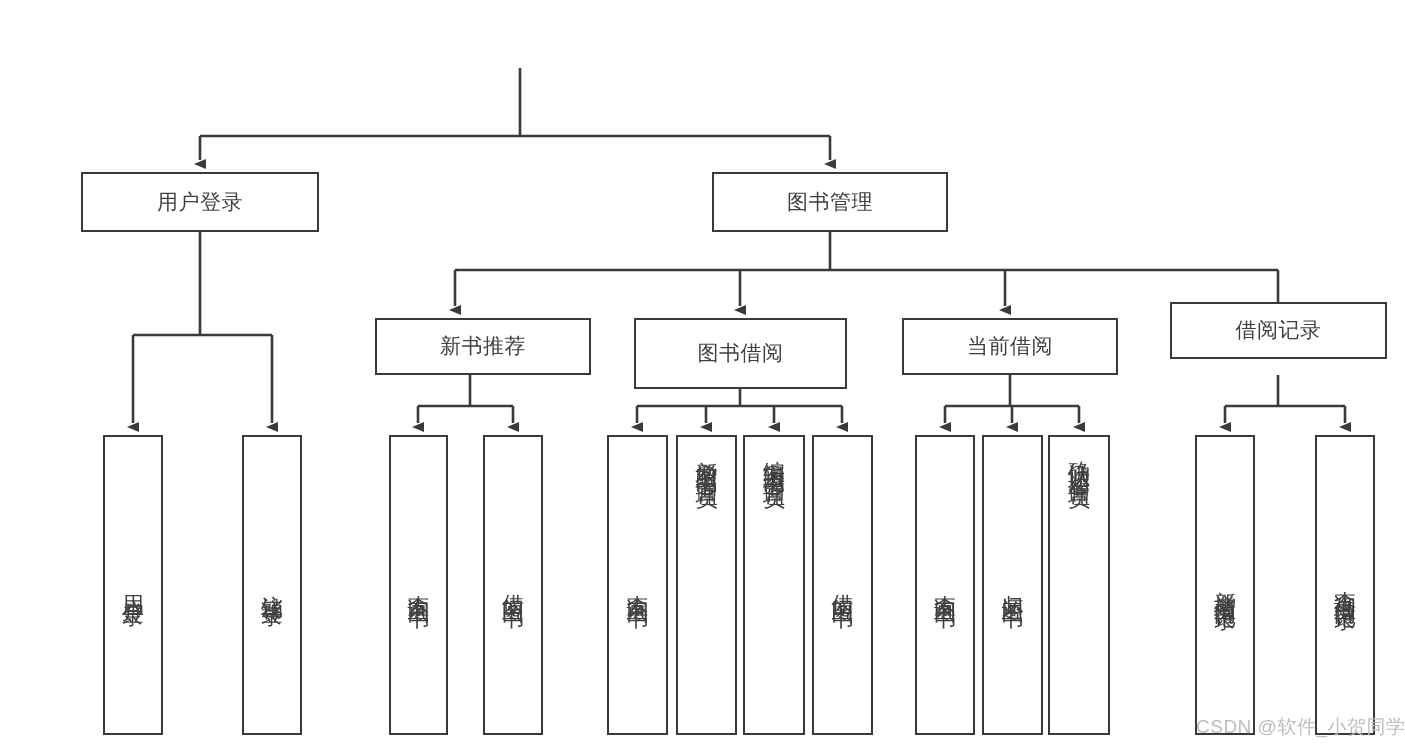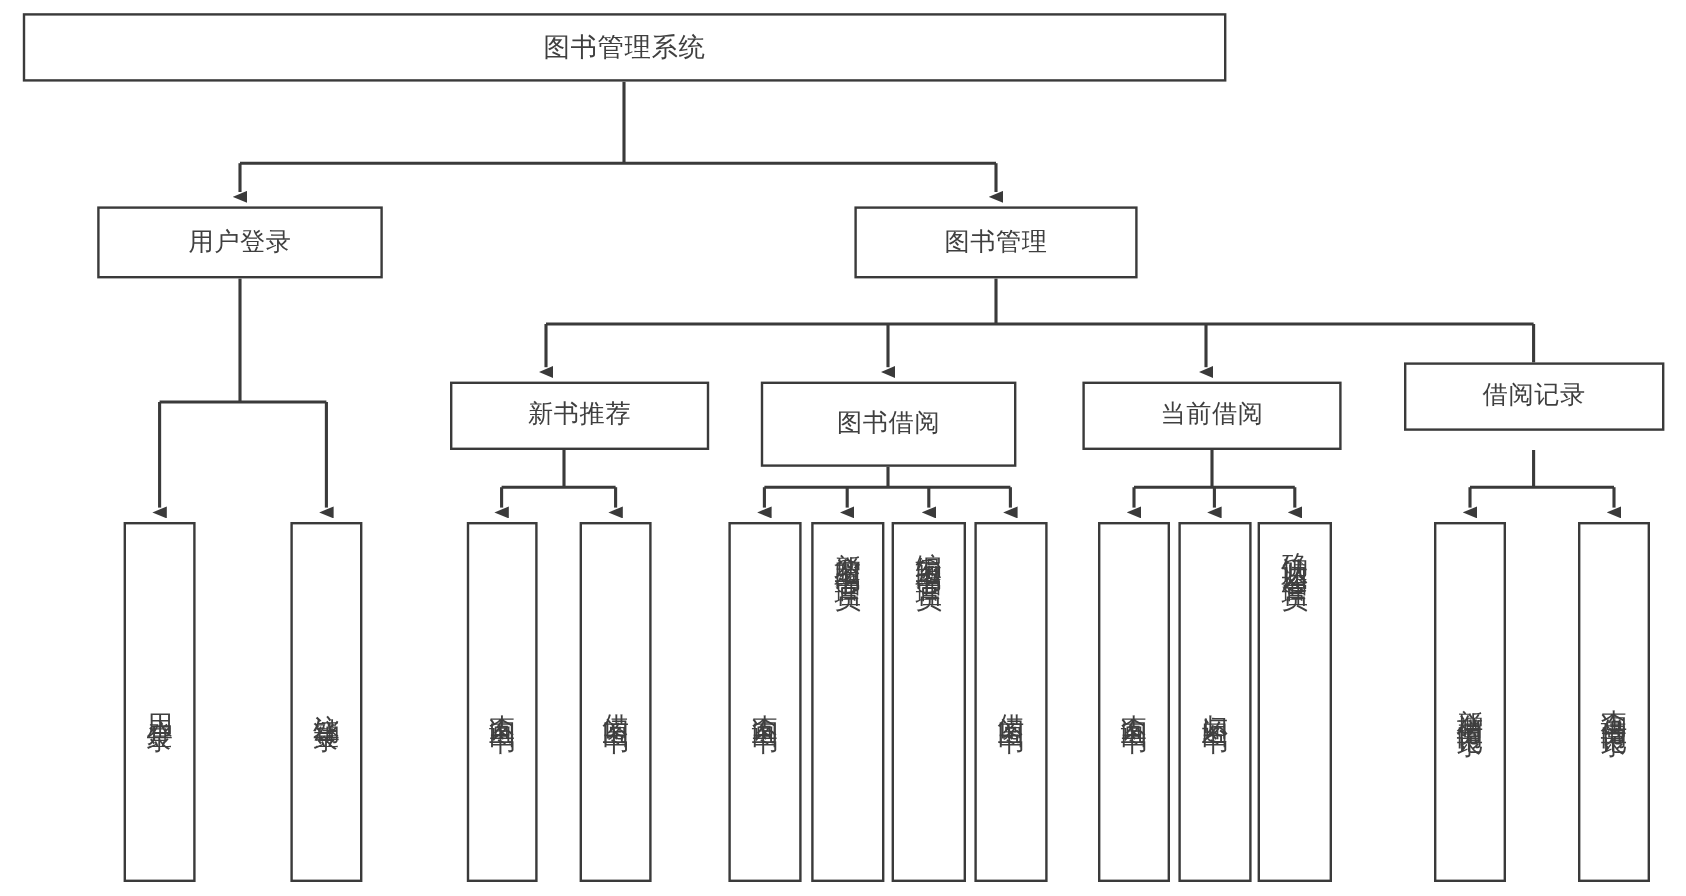--- a/index.html
+++ b/index.html
@@ -125,23 +125,20 @@
       <path d="M1012,406 L1012,423" marker-end="url(#arrow)"></path>
       <path d="M1079,406 L1079,423" marker-end="url(#arrow)"></path>
 
       <path d="M1278,375 L1278,406"></path>
       <path d="M1225,406 L1345,406"></path>
       <path d="M1225,406 L1225,423" marker-end="url(#arrow)"></path>
       <path d="M1345,406 L1345,423" marker-end="url(#arrow)"></path>
     </g>
   </svg>
 
-  <div class="node horiz root" style="left:19px; top:11px; width:1003px; height:57px;">
-    <span class="label">图书管理系统</span>
-  </div>
 
   <div class="node horiz" style="left:81px; top:172px; width:238px; height:60px;">
     <span class="label">用户登录</span>
   </div>
   <div class="node horiz" style="left:712px; top:172px; width:236px; height:60px;">
     <span class="label">图书管理</span>
   </div>
 
   <div class="node horiz" style="left:362px; top:318px; width:216px; height:57px;margin-left:13px;">
     <span class="label">新书推荐</span>
@@ -193,14 +190,15 @@
     <span class="label">确认归还（管理员）</span>
   </div>
 
   <div class="node vert center" style="left:1195px; top:435px; width:60px; height:300px;">
     <span class="label">新增借阅记录</span>
   </div>
   <div class="node vert center" style="left:1315px; top:435px; width:60px; height:300px;">
     <span class="label">查询借阅记录</span>
   </div>
 
+  <div class="watermark" style="left:1196px; top:714px;">CSDN @软件_小贺同学</div>
 
 </div>
 
 </body></html>

